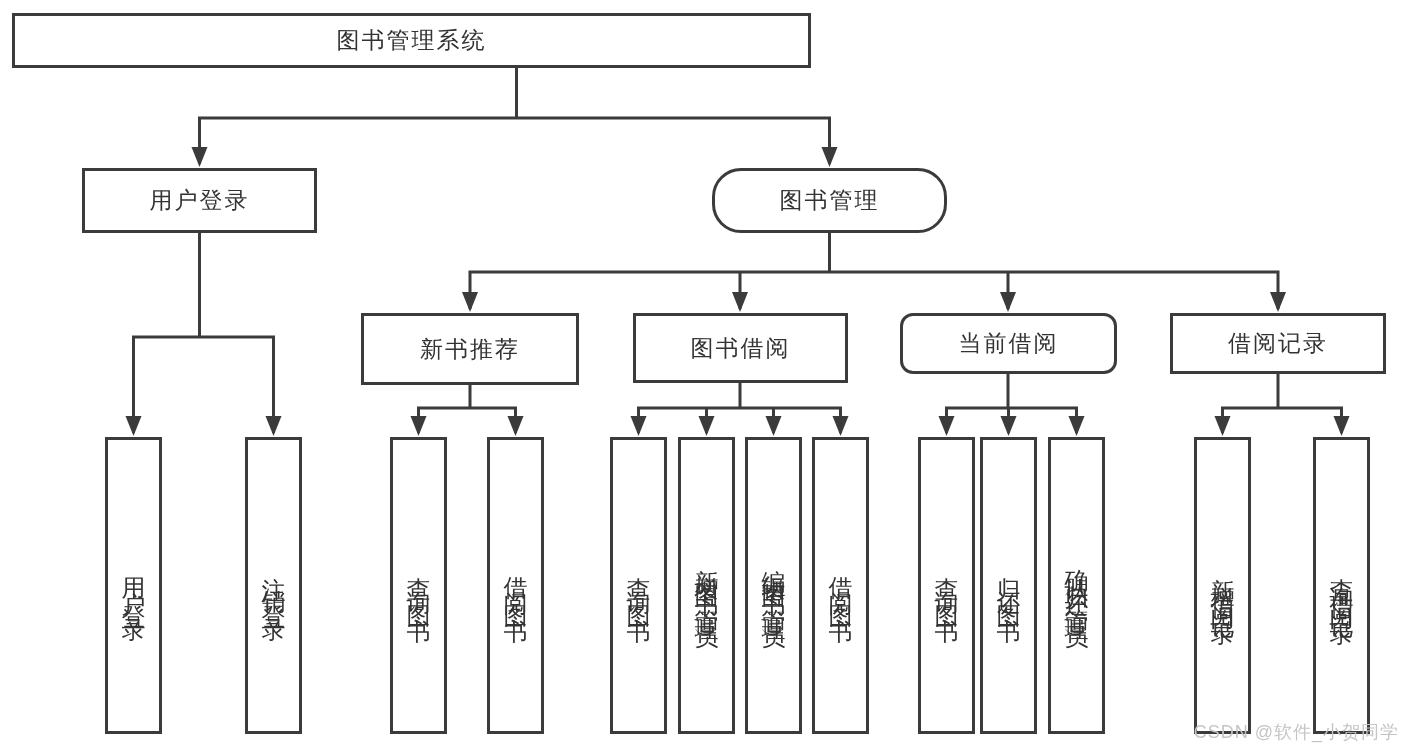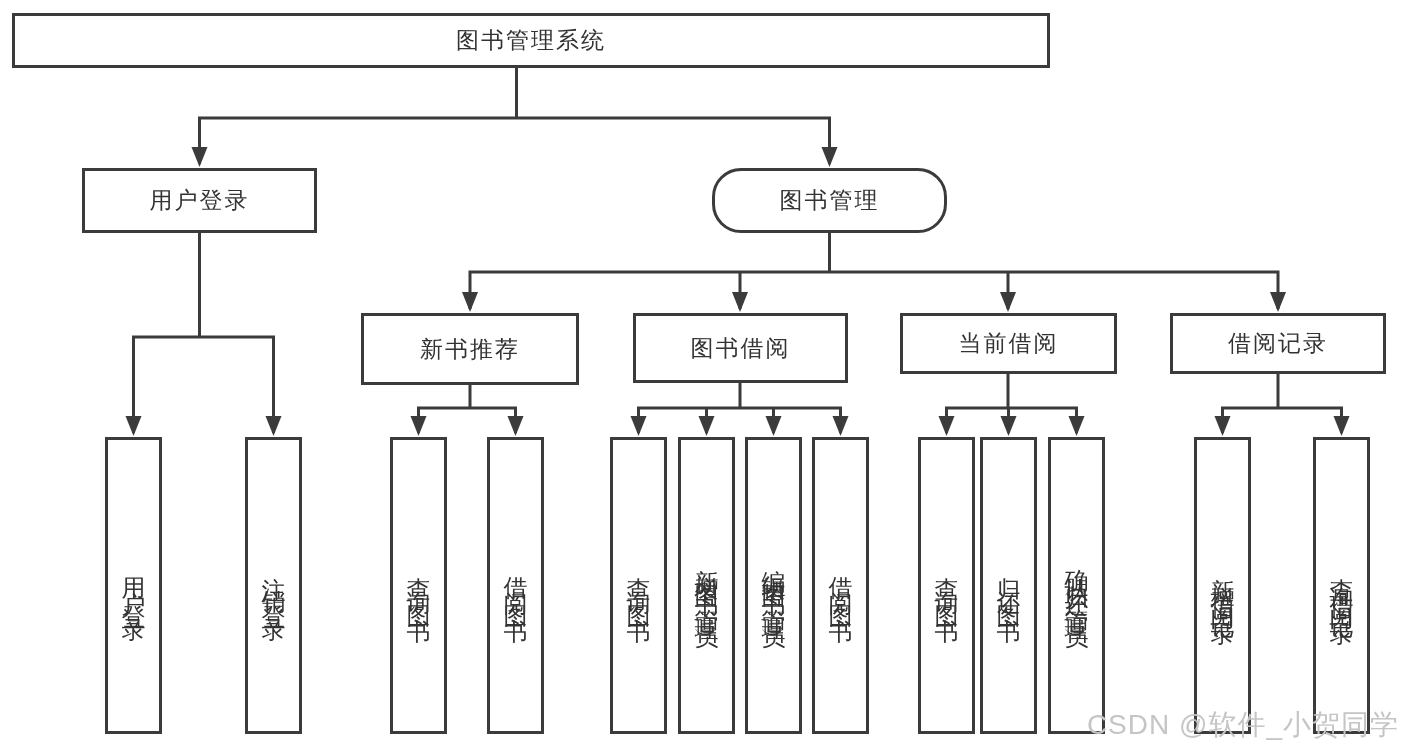--- a/index.html
+++ b/index.html
@@ -14,21 +14,21 @@
     font-size:23px; letter-spacing:2px; white-space:nowrap; z-index:2;
   }
   .vnode span {
     writing-mode:vertical-rl; text-orientation:mixed;
     font-size:24px; letter-spacing:8px; line-height:1;
   }
   .vnode.sp-wide span { letter-spacing:14px; }
   .vnode.sp-med  span { letter-spacing:9px; }
   .watermark {
     position:absolute; right:6px; bottom:3px; z-index:3;
-    font-size:28px; color:#c5c5c5; letter-spacing:1px;
+    font-size:18px; color:#c5c5c5; letter-spacing:1px;
   }
 </style>
 </head>
 <body>
 
 <div class="canvas">
 
   <svg class="connectors" width="1405" height="747" viewBox="0 0 1405 747">
     <defs>
       <marker id="ah" markerUnits="userSpaceOnUse" markerWidth="22" markerHeight="18" refX="17" refY="8" orient="auto-start-reverse">
@@ -58,38 +58,38 @@
 
       <path d="M1008,374 V408"></path>
       <path d="M946.5,433 V408 H1076.5 V433" marker-start="url(#ah)" marker-end="url(#ah)"></path>
       <path d="M1008.5,408 V433" marker-end="url(#ah)"></path>
 
       <path d="M1278,374 V408"></path>
       <path d="M1222.5,433 V408 H1341.5 V433" marker-start="url(#ah)" marker-end="url(#ah)"></path>
     </g>
   </svg>
 
-  <div class="node" style="left:12px; top:13px; width:1038px; height:55px;">
+  <div class="node" style="left:12px; top:13px; width:799px; height:55px;">
     <span>图书管理系统</span>
   </div>
 
   <div class="node" style="left:82px; top:168px; width:235px; height:65px;">
     <span>用户登录</span>
   </div>
   <div class="node" style="left:712px; top:168px; width:235px; height:65px;border-radius:29px;">
     <span>图书管理</span>
   </div>
 
   <div class="node" style="left:361px; top:313px; width:218px; height:72px;">
     <span>新书推荐</span>
   </div>
   <div class="node" style="left:633px; top:313px; width:215px; height:70px;">
     <span>图书借阅</span>
   </div>
-  <div class="node" style="left:900px; top:313px; width:217px; height:61px;">
+  <div class="node" style="left:900px; top:313px; width:217px; height:61px;border-radius:13px;">
     <span>当前借阅</span>
   </div>
   <div class="node" style="left:1170px; top:313px; width:216px; height:61px;">
     <span>借阅记录</span>
   </div>
 
   <div class="node vnode sp-wide" style="left:105px; top:437px; width:57px; height:297px;">
     <span>用户登录</span>
   </div>
   <div class="node vnode sp-wide" style="left:245px; top:437px; width:57px; height:297px;">

